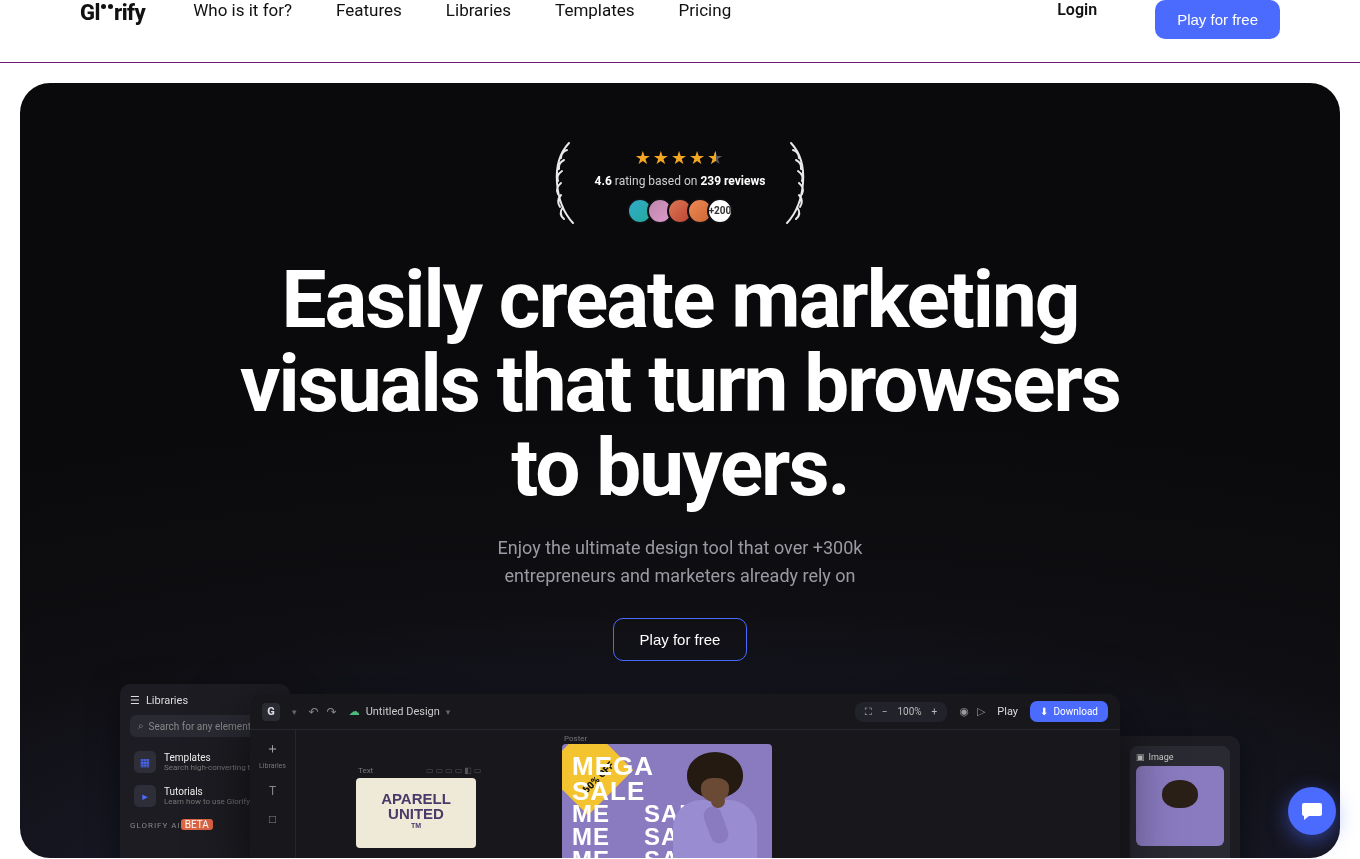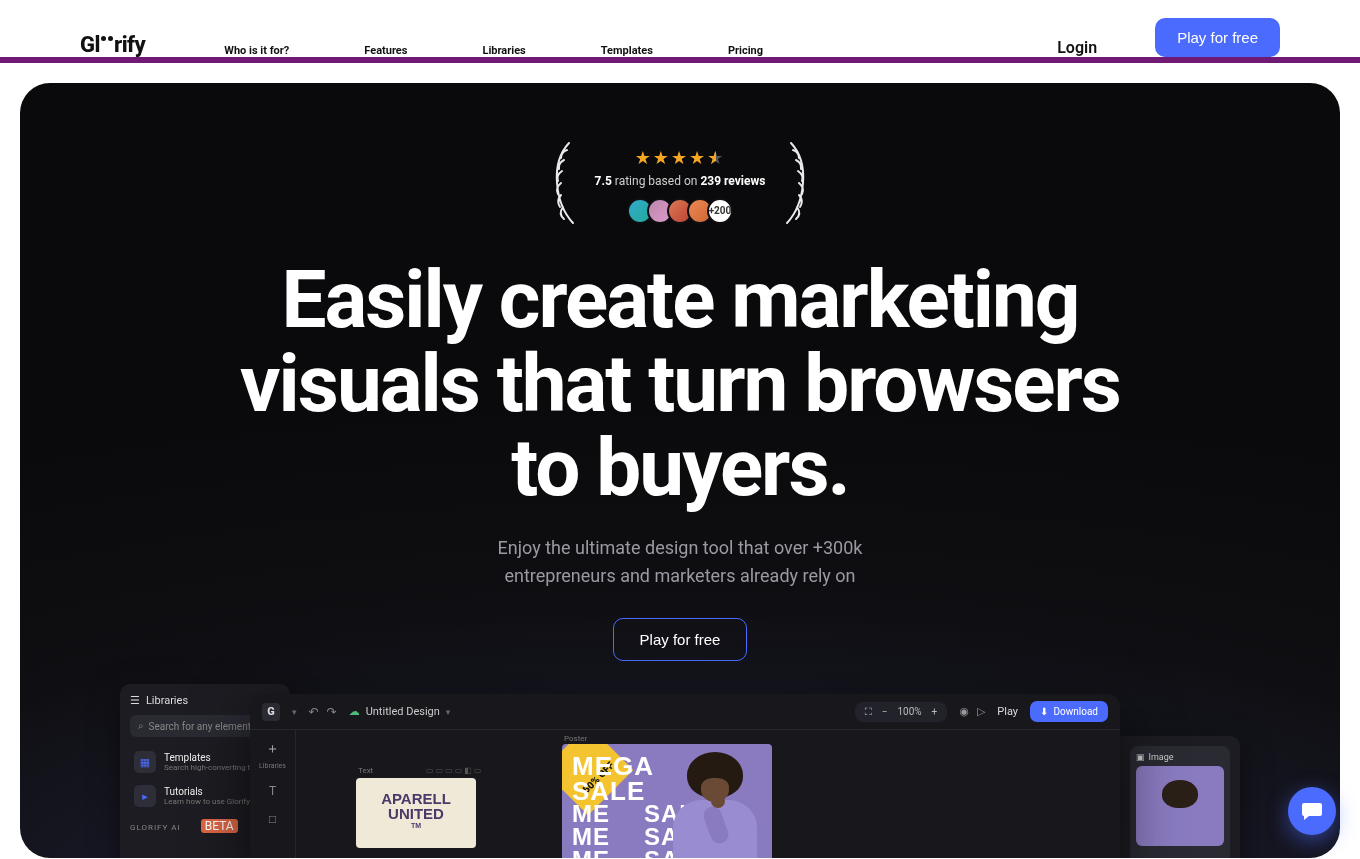--- a/index.html
+++ b/index.html
@@ -8,35 +8,35 @@
   background: #fff;
   color: #111;
   width: 1360px;
   overflow-x: hidden;
 }
 
 
 header.topbar {
   height: 63px;
   display: flex;
-  align-items: flex-end;
+  align-items: flex-start;
   padding: 0 80px;
-  border-bottom: 6px solid #701a75;
+  border-bottom: 1px solid #701a75;
   gap: 40px;
 }
 .logo {
   font-weight: 800;
   font-size: 22px;
   letter-spacing: -0.5px;
   display: flex;
   align-items: center;
 }
 .logo .dot { width: 5px; height: 5px; border-radius: 50%; background: #111; display: inline-block; margin: 0 1px; position: relative; top: -6px; }
 nav.primary { display: flex; gap: 44px; margin-left: 8px; }
-nav.primary a { color: #111; text-decoration: none; font-size: 11px; font-weight: 700; margin-left: 31px; }
+nav.primary a { color: #111; text-decoration: none; font-size: 17px; font-weight: 400; }
 .header-spacer { flex: 1; }
 .login { font-size: 16px; font-weight: 600; color: #111; text-decoration: none; margin-right: 18px; }
 .btn-primary {
   background: #4b6bff;
   color: #fff;
   border: none;
   border-radius: 10px;
   padding: 11px 22px;
   font-size: 15px;
   font-weight: 500;
@@ -122,21 +122,21 @@
   box-shadow: 0 10px 30px rgba(0,0,0,0.5);
 }
 .panel-left .hdr { display: flex; align-items: center; gap: 6px; color: #ddd; font-size: 11px; margin-bottom: 8px; }
 .panel-left .search { background: #2a2a33; border-radius: 6px; padding: 5px 8px; color: #888; font-size: 10px; margin-bottom: 8px; display:flex; align-items:center; gap:5px;}
 .lib-item { display: flex; gap: 8px; padding: 6px 4px; align-items: center; }
 .lib-item .ic { width: 22px; height: 22px; border-radius: 5px; background: #2e2e38; display:flex;align-items:center;justify-content:center;color:#4b6bff;font-size:11px;}
 .lib-item .txt { display:flex; flex-direction:column; }
 .lib-item .txt .t { color:#eee; font-size:10px; }
 .lib-item .txt .s { color:#777; font-size:8px; }
 .ai-tag { margin-top:6px; font-size:8px; color:#888; letter-spacing:1px; }
-.ai-tag .beta { background:#d64; color:#fff; padding:0 4px; border-radius:3px; font-size:12px; margin-left:20px; letter-spacing:0; }
+.ai-tag .beta { background:#d64; color:#fff; padding:0 4px; border-radius:3px; font-size:10px; margin-left:0; letter-spacing:0; }
 
 
 .panel-right {
   position: absolute; right: 0; top: 58px; width: 280px; height: 140px;
   background: #1c1c22; border-radius: 10px; padding: 10px; font-size: 10px; color: #bbb;
   box-shadow: 0 10px 30px rgba(0,0,0,0.5);
   display:flex; gap:10px;
 }
 .panel-right .tabs { display:flex; gap:14px; font-size:10px; letter-spacing:1px; }
 .panel-right .tabs .active { color:#fff; border-bottom:2px solid #4b6bff; padding-bottom:3px; }
@@ -245,21 +245,21 @@
       <span class="laurel">
         <svg viewBox="0 0 30 90">
             <path d="M20 5 Q6 20 8 45 Q10 70 24 85 M18 12 Q12 14 12 20 M15 22 Q9 25 10 31 M13 33 Q7 37 9 43 M12 45 Q6 50 9 56 M12 57 Q7 63 11 69 M14 69 Q9 76 15 81" stroke="#e9e9e9" stroke-width="2" fill="none" stroke-linecap="round"></path>
           </svg>
       </span>
       <div class="rating-center">
         <div class="stars">
           ★★★★<span class="half"><span class="half-base">★</span></span>
         </div>
         <div class="rating-text">
-          <b>7.5</b><span> rating based on </span><b>239 reviews</b>
+          <b>4.6</b><span> rating based on </span><b>239 reviews</b>
         </div>
         <div class="avatars">
           <span class="av av1"></span>
           <span class="av av2"></span>
           <span class="av av3"></span>
           <span class="av av4"></span>
           <span class="av av5">+200</span>
         </div>
       </div>
       <span class="laurel right">

